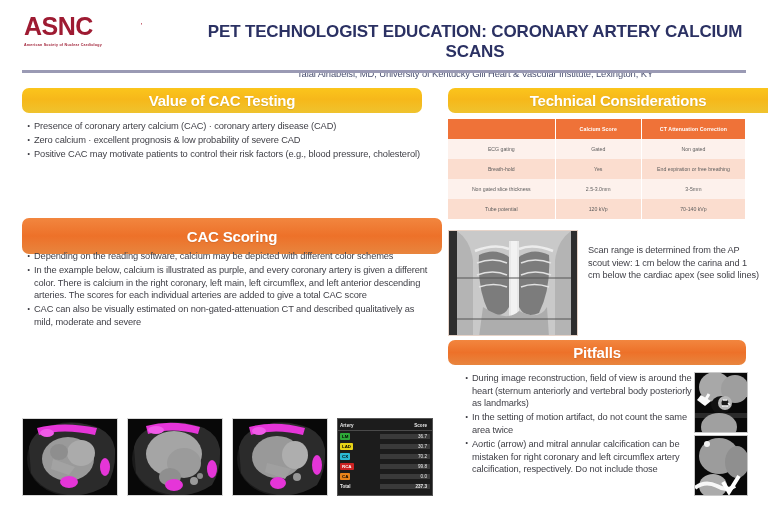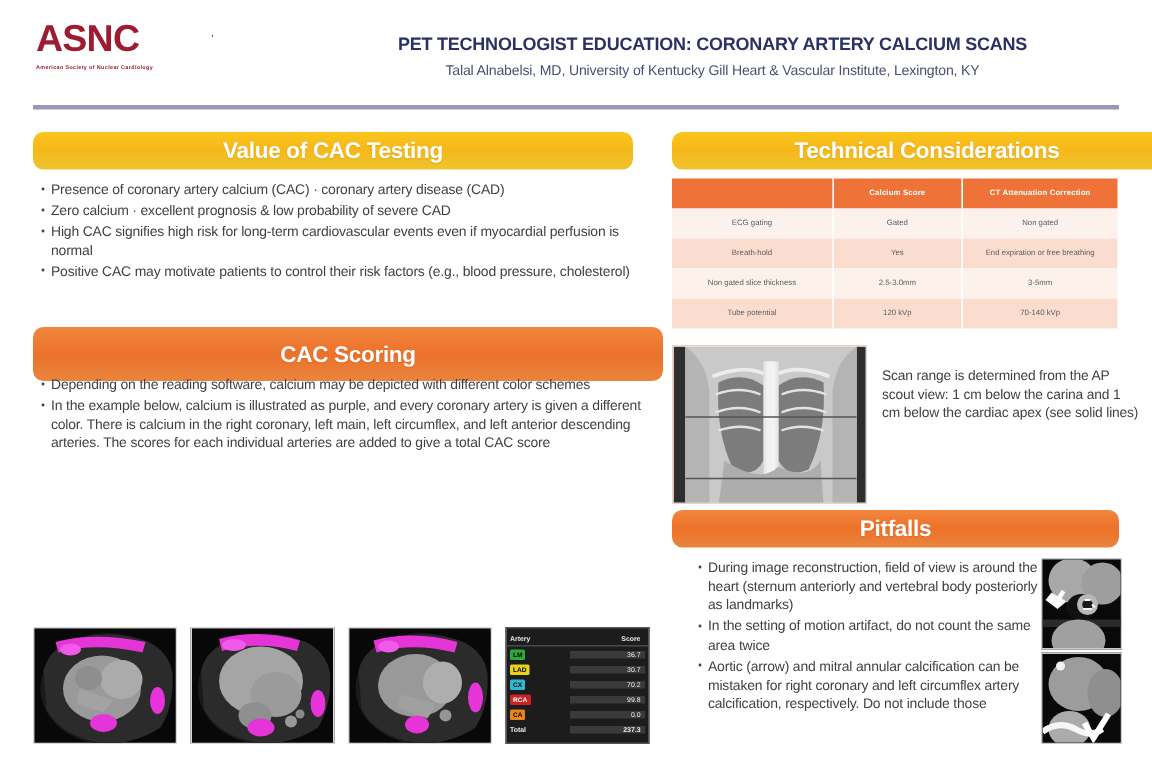--- a/index.html
+++ b/index.html
@@ -20,21 +20,21 @@
     font-size: 25px; font-weight: 700; letter-spacing: -0.5px;
     color: #9e1b32; line-height: 1;
   }
   .logo-heart { width: 17px; height: 24px; margin-left: 1px; margin-top: -2px; }
   .logo-sub {
     font-size: 3.6px; color: #9e1b32; letter-spacing: 0.25px;
     margin-top: 4px; white-space: nowrap; font-weight: 600;
   }
   .title-block { position: absolute; left: 195px; top: 22px; width: 560px; text-align: center; }
   .poster-title {
-    font-size: 12px; font-weight: 700; color: #2b3163;
+    font-size: 17px; font-weight: 700; color: #2b3163;
     letter-spacing: -0.15px; line-height: 1.2;
   }
   .poster-authors {
     font-size: 9.4px; color: #4a5070; margin-top: 5px; letter-spacing: -0.1px;
   }
   .header-rule {
     position: absolute; left: 22px; top: 70px; width: 724px; height: 2.5px;
     background: #9a9ab4;
   }
 
@@ -135,28 +135,28 @@
     <div class="poster-title">PET TECHNOLOGIST EDUCATION: CORONARY ARTERY CALCIUM SCANS</div>
     <div class="poster-authors">Talal Alnabelsi, MD, University of Kentucky Gill Heart &amp; Vascular Institute, Lexington, KY</div>
   </div>
 </div>
 <div class="header-rule"></div>
 
 <div class="banner yellow" id="value-banner">Value of CAC Testing</div>
 <ul class="bullets" id="value-list">
   <li>Presence of coronary artery calcium (CAC) · coronary artery disease (CAD)</li>
   <li>Zero calcium · excellent prognosis &amp; low probability of severe CAD</li>
-  <li>High CAC signifies high risk for long-term cardiovascular events even if myocardial perfusion is normal</li>
   <li>Positive CAC may motivate patients to control their risk factors (e.g., blood pressure, cholesterol)</li>
 </ul>
 
 <div class="banner orange" id="scoring-banner">CAC Scoring</div>
 <ul class="bullets" id="scoring-list">
   <li>Depending on the reading software, calcium may be depicted with different color schemes</li>
   <li>In the example below, calcium is illustrated as purple, and every coronary artery is given a different color. There is calcium in the right coronary, left main, left circumflex, and left anterior descending arteries. The scores for each individual arteries are added to give a total CAC score</li>
+  <li>CAC can also be visually estimated on non-gated-attenuation CT and described qualitatively as mild, moderate and severe</li>
 </ul>
 
 <div class="ct-strip">
 
   <div class="ct-slice">
     <svg width="96" height="78" viewBox="0 0 96 78">
       <rect width="96" height="78" fill="#080808"></rect>
       <ellipse cx="48" cy="40" rx="44" ry="37" fill="#1a1a1a"></ellipse>
       <path d="M6 28 Q10 12 30 6 Q55 1 76 9 Q90 16 92 30 Q93 52 84 66 Q66 78 44 76 Q18 72 8 54 Z" fill="#2b2b2b"></path>
       <ellipse cx="45" cy="40" rx="26" ry="22" fill="#9a9a9a"></ellipse>

